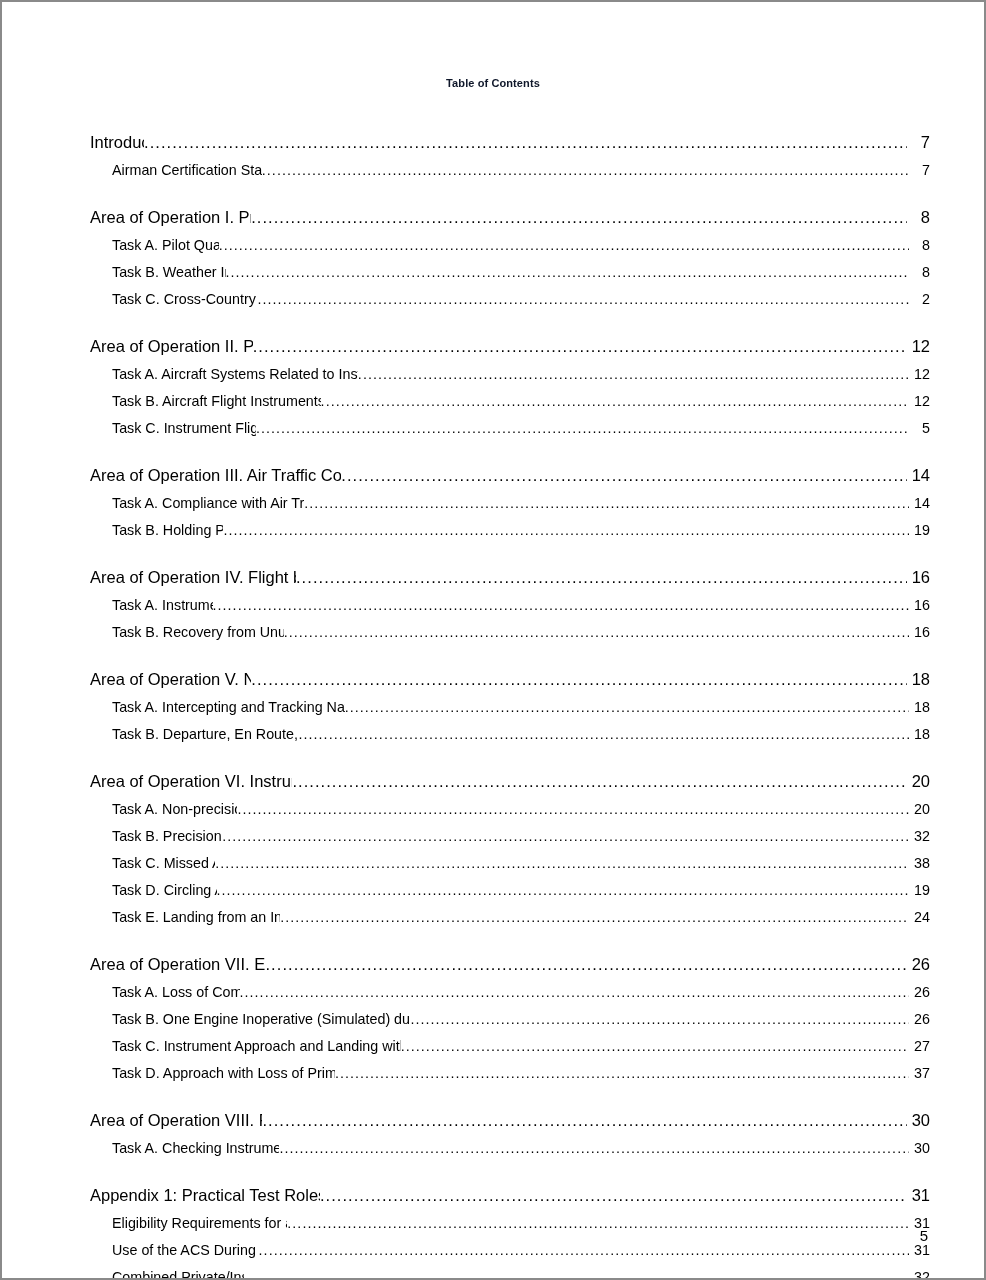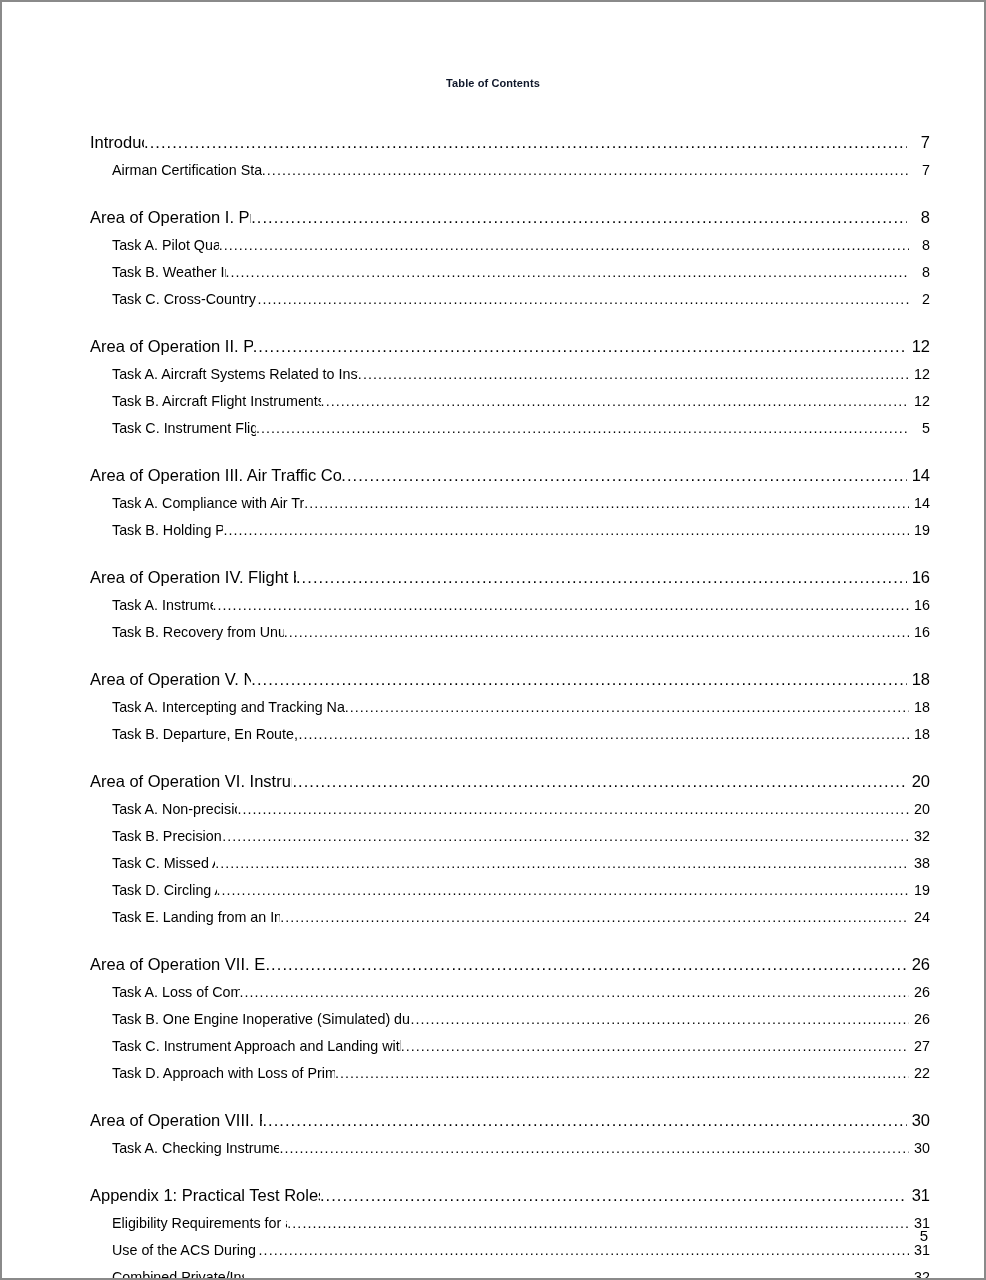--- a/index.html
+++ b/index.html
@@ -251,21 +251,21 @@
         <span class="pageno">26</span>
       </div>
       <div class="toc-entry level-2 gap-before-dots">
         <span class="title">Task C. Instrument Approach and Landing with an Inoperative Engine (Simulated) (AMEL, AMES)</span>
         <span class="leader"></span>
         <span class="pageno">27</span>
       </div>
       <div class="toc-entry level-2">
         <span class="title">Task D. Approach with Loss of Primary Flight Instrument Indicators</span>
         <span class="leader"></span>
-        <span class="pageno">22</span>
+        <span class="pageno">37</span>
       </div>
       <div class="toc-entry level-1 gap-before-dots">
         <span class="title">Area of Operation VIII. Postflight Procedures</span>
         <span class="leader"></span>
         <span class="pageno">30</span>
       </div>
       <div class="toc-entry level-2">
         <span class="title">Task A. Checking Instruments and Equipment</span>
         <span class="leader"></span>
         <span class="pageno">30</span>

